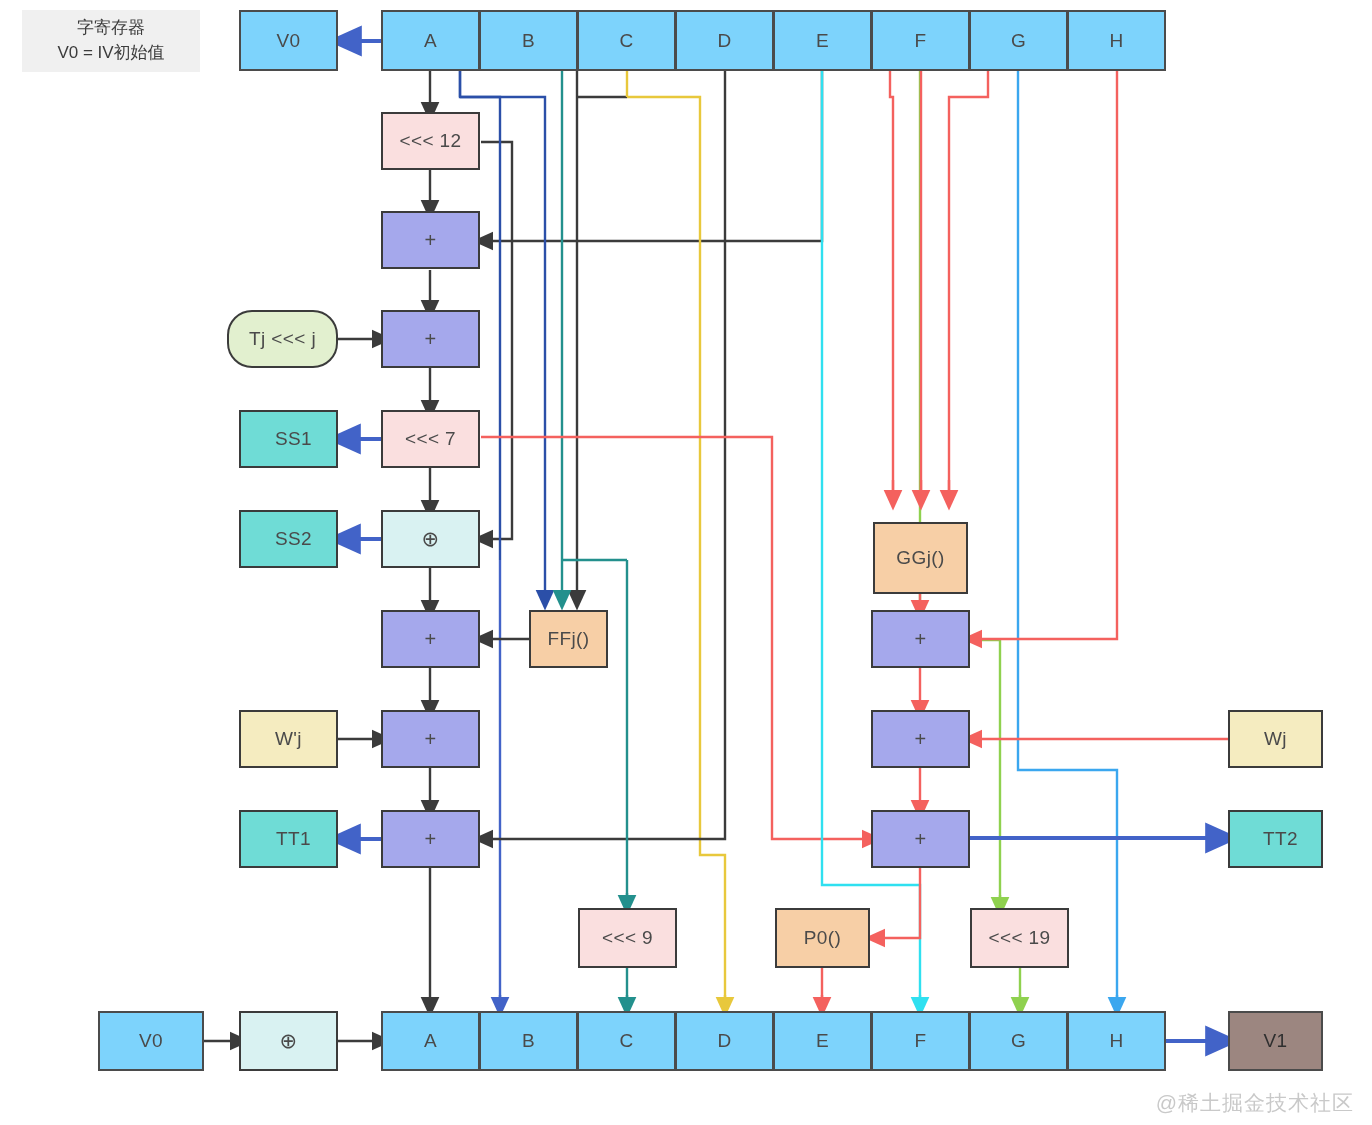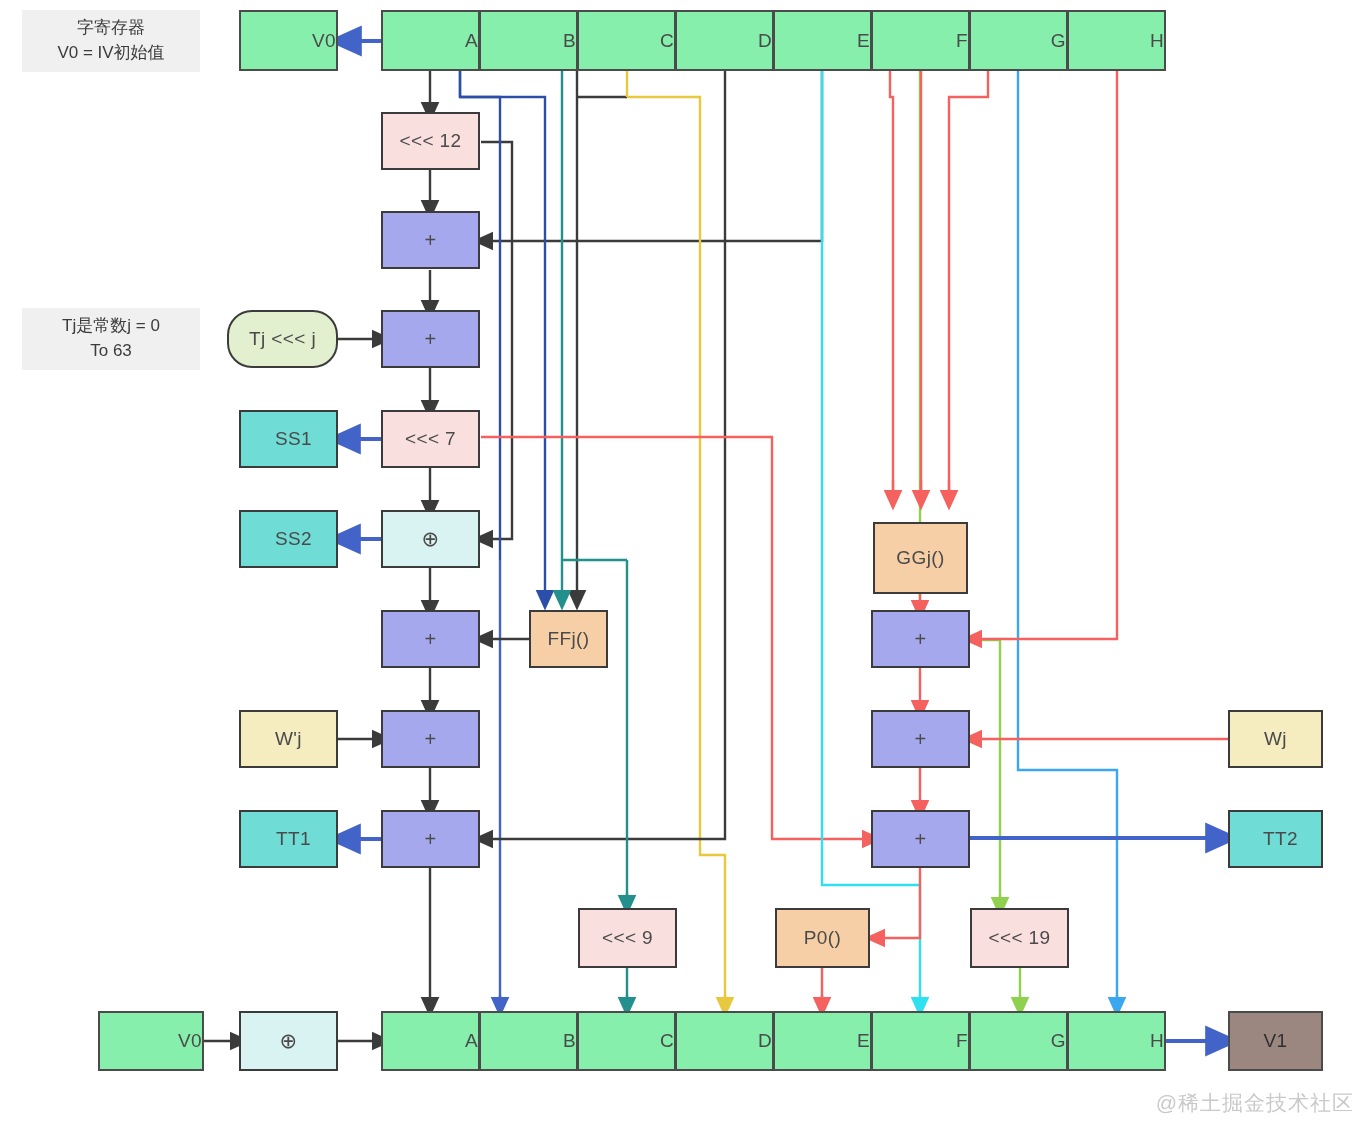--- a/index.html
+++ b/index.html
@@ -3,21 +3,21 @@
 <meta charset="utf-8">
 <style>
   html,body{margin:0;padding:0;background:#ffffff;}
   body{font-family:"Liberation Sans","DejaVu Sans",sans-serif;}
   #stage{position:relative;width:1372px;height:1125px;background:#fff;overflow:hidden;}
   .node{position:absolute;box-sizing:border-box;display:flex;align-items:center;justify-content:center;
         border:2.5px solid #3b3b3b;color:#4a4a4a;font-size:19px;letter-spacing:.4px;}
   .note{position:absolute;box-sizing:border-box;display:flex;flex-direction:column;
         justify-content:center;background:#f0f0f0;color:#3c3c3c;font-size:17px;line-height:1.45;
         text-align:center;border:none;}
-  .reg{background:#86efac;border:2.5px solid #4b4b4b;justify-content:flex-end;}
+  .reg{background:#7dd3fc;border:2.5px solid #4b4b4b;}
   .rot{background:#fadfdf;border:2.5px solid #3b3b3b;}
   .plus{background:#a5a8ec;border:2.5px solid #3b3b3b;font-size:20px;}
   .xor{background:#d9f2f2;border:2.5px solid #3b3b3b;font-size:21px;}
   .teal{background:#6fdcd6;border:2.5px solid #3b3b3b;padding-left:10px;}
   .green{background:#e2f0cf;border:2.5px solid #3b3b3b;}
   .yellow{background:#f5ecc0;border:2.5px solid #3b3b3b;}
   .orange{background:#f7cfa6;border:2.5px solid #3b3b3b;}
   .brown{background:#9c8680;border:2.5px solid #4b4b4b;color:#2f2f2f;}
   svg.wires{position:absolute;left:0;top:0;width:1372px;height:1125px;pointer-events:none;}
   .wm{position:absolute;right:18px;bottom:8px;color:#c9c9c9;font-size:21px;letter-spacing:1px;}
@@ -168,24 +168,20 @@
       <path d="M338,1041 L382,1041" stroke="#3b3b3b" marker-end="url(#ah-black)"></path>
 
       <path d="M1166,1041 L1222,1041" stroke="#4263c8" stroke-width="4" marker-end="url(#ah-blue)"></path>
     </g>
   </svg>
 
   <div class="note" style="left:22px;top:10px;width:178px;height:62px;">
     <span>字寄存器</span>
     <span>V0 = IV初始值</span>
   </div>
-  <div class="note" style="left:22px;top:308px;width:178px;height:62px;">
-    <span>Tj是常数j = 0</span>
-    <span>To 63</span>
-  </div>
 
   <div class="node reg" style="left:381px;top:10px;width:99px;height:61px;">
       <span>A</span>
     </div>
   <div class="node reg" style="left:479px;top:10px;width:99px;height:61px;">
       <span>B</span>
     </div>
   <div class="node reg" style="left:577px;top:10px;width:99px;height:61px;">
       <span>C</span>
     </div>

